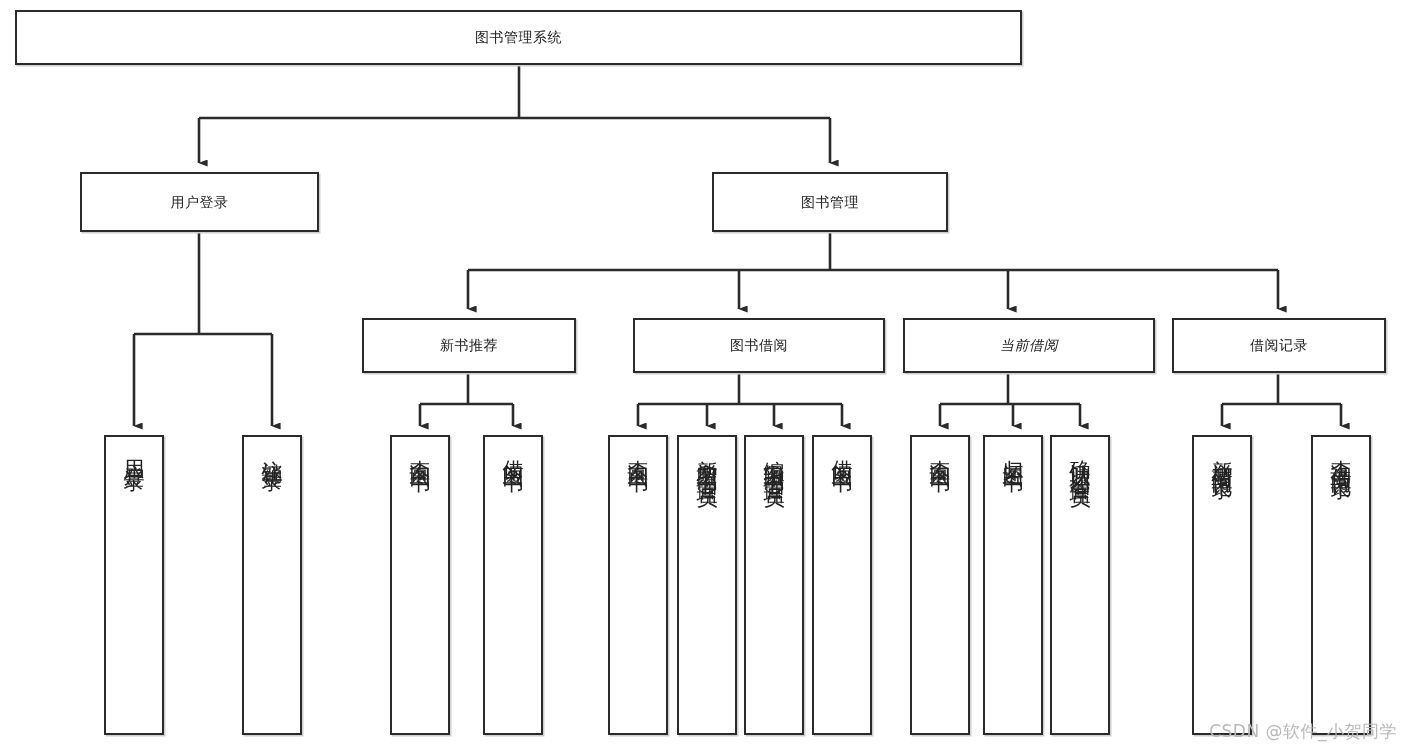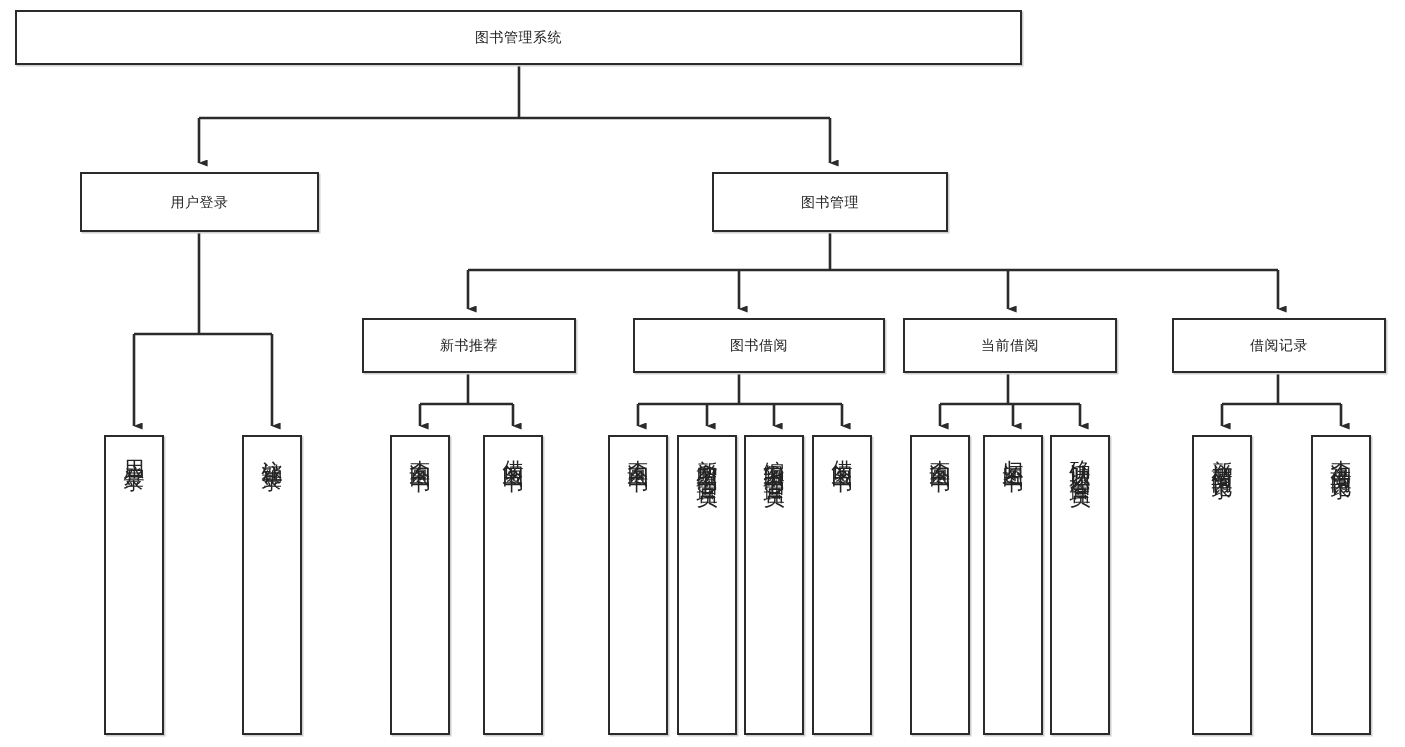--- a/index.html
+++ b/index.html
@@ -128,21 +128,21 @@
   <div class="node-box" style="left: 362px; top: 318px; width: 214px; height: 55px;">
     <span class="node-label-h">新书推荐</span>
   </div>
 
   <div class="node-box" style="left: 712px; top: 172px; width: 236px; height: 60px;">
     <span class="node-label-h">图书管理</span>
   </div>
   <div class="node-box" style="left: 633px; top: 318px; width: 252px; height: 55px;">
     <span class="node-label-h">图书借阅</span>
   </div>
-  <div class="node-box" style="left: 903px; top: 318px; width: 214px; height: 55px;">
+  <div class="node-box" style="left: 903px; top: 318px; width: 252px; height: 55px; font-style: italic;">
     <span class="node-label-h">当前借阅</span>
   </div>
   <div class="node-box" style="left: 1172px; top: 318px; width: 214px; height: 55px;">
     <span class="node-label-h">借阅记录</span>
   </div>
 
   <div class="node-box vertical" style="left: 104px; top: 435px; width: 60px; height: 300px;">
     <span class="node-label-v">用户登录</span>
   </div>
   <div class="node-box vertical" style="left: 242px; top: 435px; width: 60px; height: 300px;">
@@ -179,14 +179,15 @@
     <span class="node-label-v">确认归还（管理员）</span>
   </div>
 
   <div class="node-box vertical" style="left: 1192px; top: 435px; width: 60px; height: 300px;">
     <span class="node-label-v">新增借阅记录</span>
   </div>
   <div class="node-box vertical" style="left: 1311px; top: 435px; width: 60px; height: 300px;">
     <span class="node-label-v">查询借阅记录</span>
   </div>
 
+  <div id="watermark">CSDN @软件_小贺同学</div>
 
 </div>
 
 </body></html>

